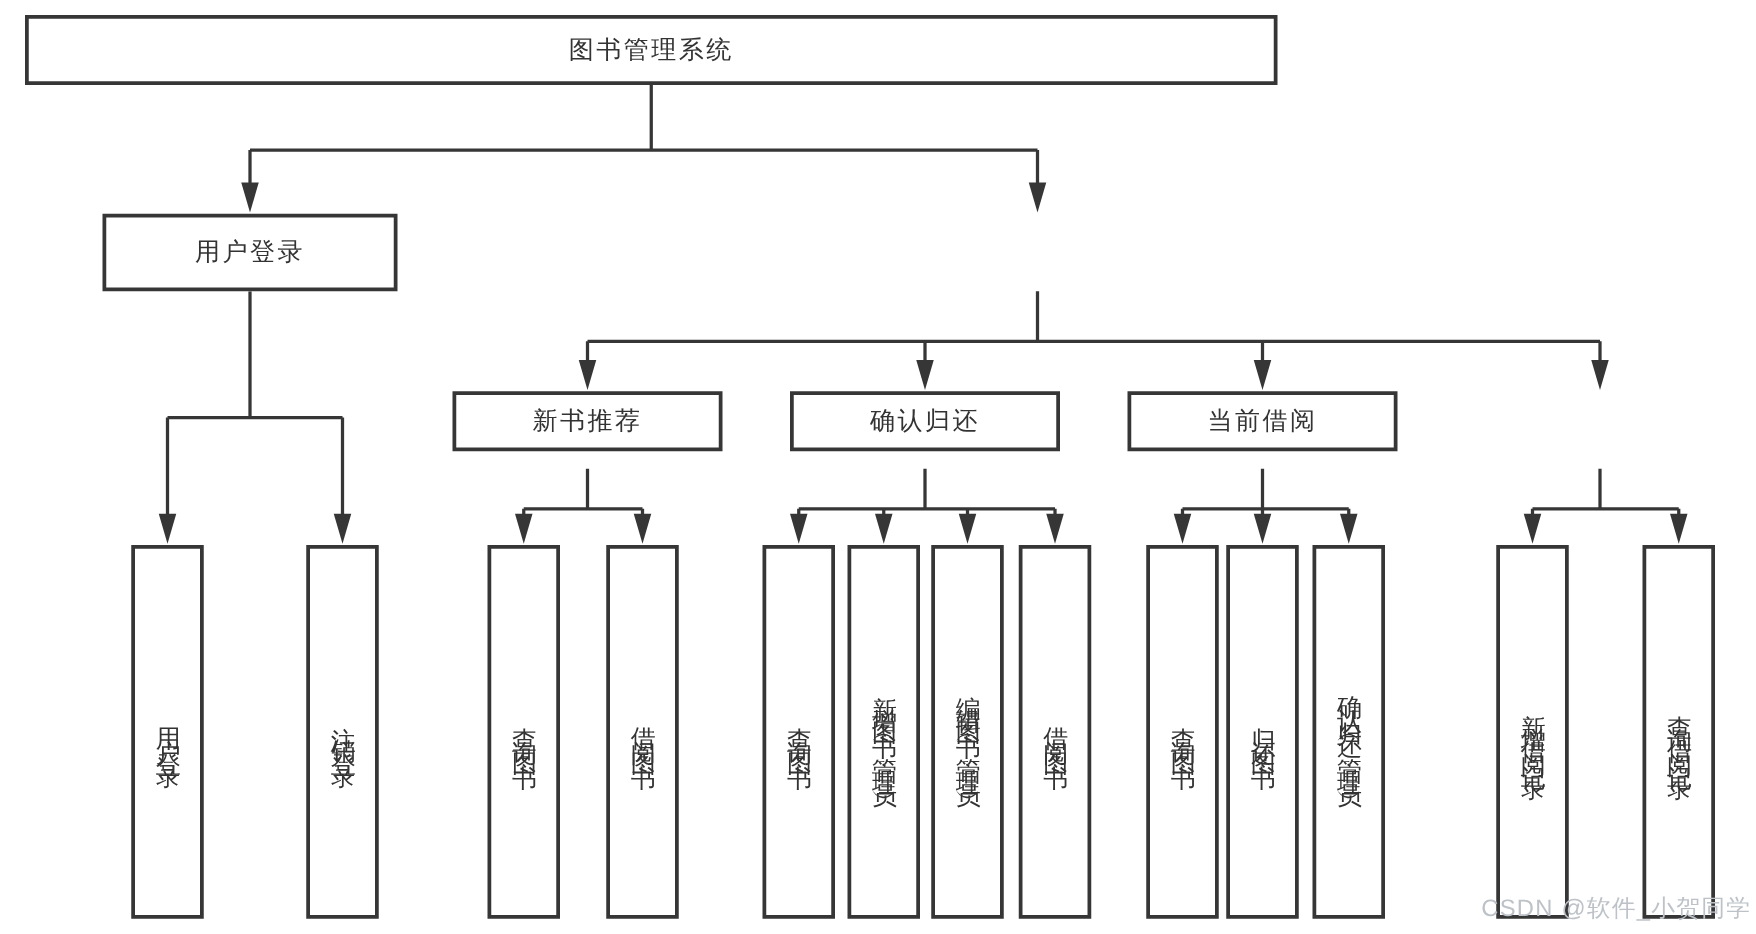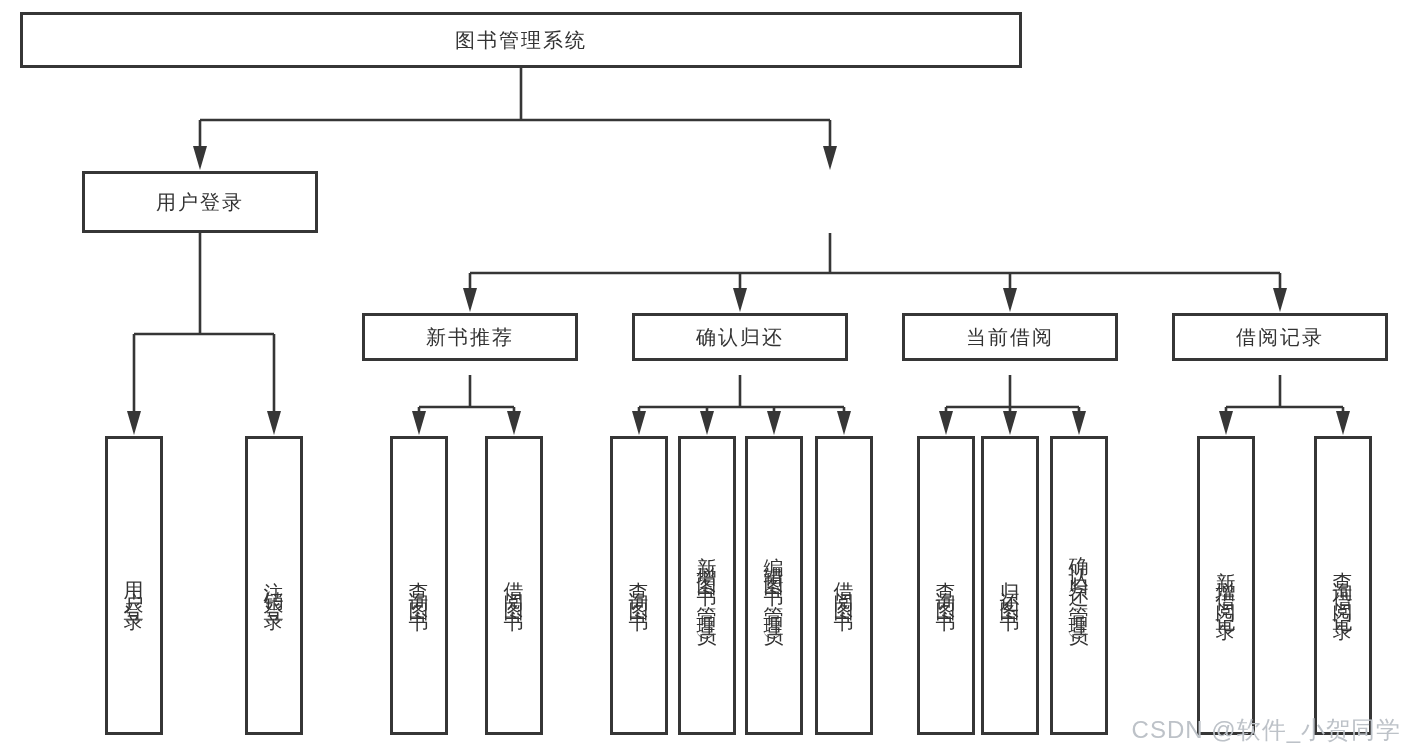--- a/index.html
+++ b/index.html
@@ -32,21 +32,21 @@
   .root{left:20px;top:12px;width:1002px;height:56px;}
   .lvl2{top:171px;width:236px;height:62px;}
   .lvl3{top:313px;width:216px;height:48px;}
   .leaf{
     top:436px;width:58px;height:299px;
     writing-mode:vertical-rl;text-orientation:mixed;
     font-size:20px;letter-spacing:10px;line-height:1;
   }
   .watermark{
     position:absolute;right:4px;top:714px;
-    font-size:24px;letter-spacing:1px;
+    font-size:19px;letter-spacing:1px;
     color:var(--watermark);
     z-index:5;white-space:nowrap;
   }
 </style>
 </head>
 <body>
 
 <div class="canvas">
 
   <svg class="connectors" viewBox="0 0 1405 747" xmlns="http://www.w3.org/2000/svg">
@@ -85,21 +85,20 @@
     <polygon points="1336,411 1350,411 1343,435"></polygon>
   </svg>
 
   <div class="box root">图书管理系统</div>
 
   <div class="box lvl2" style="left:82px">用户登录</div>
 
   <div class="box lvl3" style="left:362px">新书推荐</div>
   <div class="box lvl3" style="left:632px">确认归还</div>
   <div class="box lvl3" style="left:902px">当前借阅</div>
-  <div class="box lvl3" style="left:1172px">借阅记录</div>
 
   <div class="box leaf" style="left:105px">用户登录</div>
   <div class="box leaf" style="left:245px">注销登录</div>
 
   <div class="box leaf" style="left:390px">查询图书</div>
   <div class="box leaf" style="left:485px">借阅图书</div>
 
   <div class="box leaf" style="left:610px">查询图书</div>
   <div class="box leaf" style="left:678px">新增图书（管理员）</div>
   <div class="box leaf" style="left:745px">编辑图书（管理员）</div>

